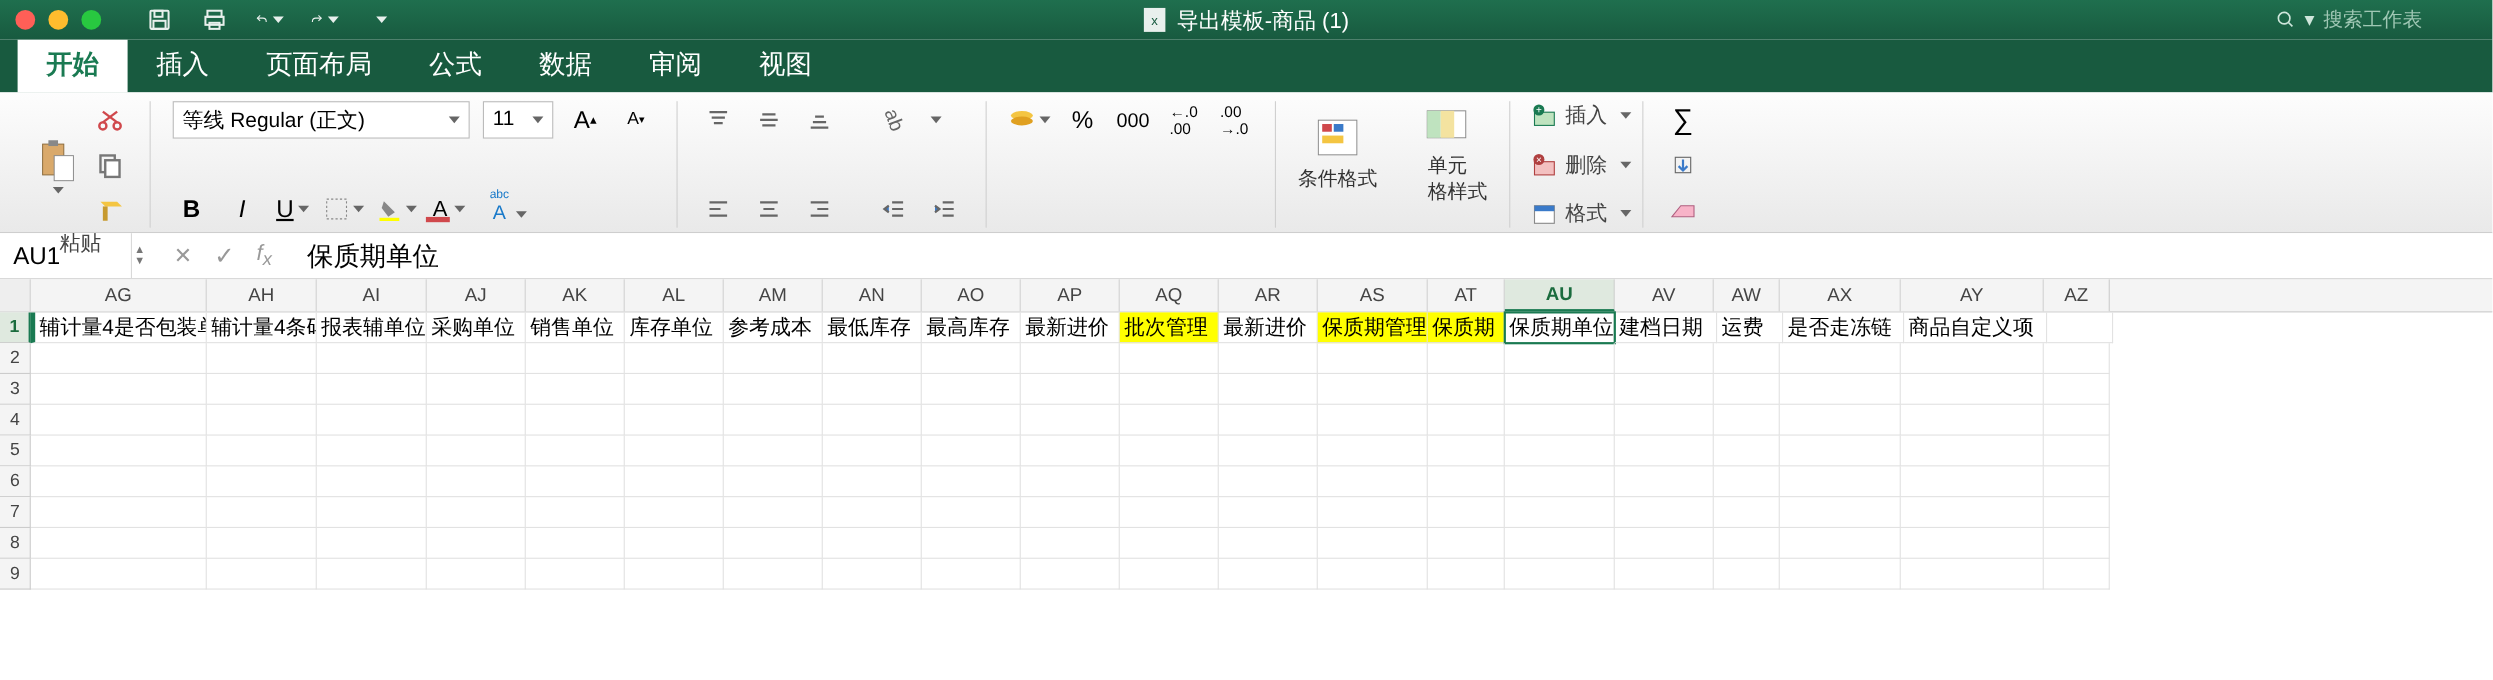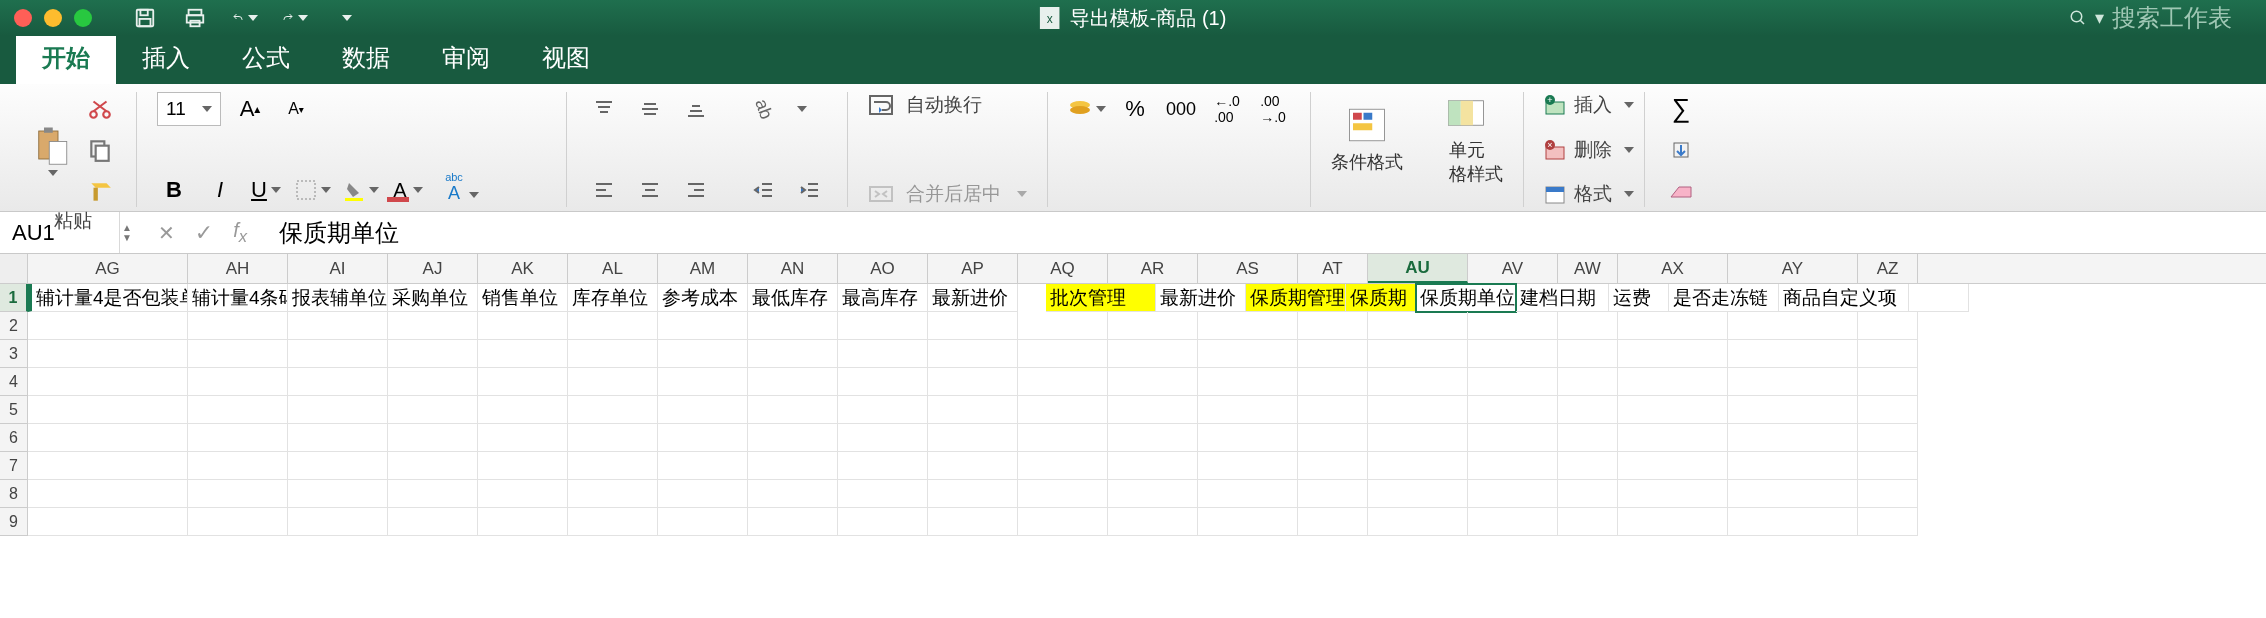--- a/index.html
+++ b/index.html
@@ -7,21 +7,21 @@
 
 
 .titlebar { height: 36px; background: linear-gradient(#1f6f4e,#185a3f); display: flex; align-items: center; color: #fff; font-size: 18px; position: relative; }
 .traffic { display: flex; gap: 12px; padding-left: 14px; align-items: center; }
 .tl { width: 18px; height: 18px; border-radius: 50%; }
 .tl.r{background:#ff5f57;} .tl.y{background:#febc2e;} .tl.g{background:#28c840;}
 .qat { display: flex; gap: 24px; margin-left: 40px; align-items: center; }
 .qat .qbtn { width:26px; height:26px; display:flex; align-items:center; justify-content:center; opacity:.9;}
 .titlecenter { position:absolute; left:50%; transform:translateX(-50%); display:flex; align-items:center; gap:10px; font-size:20px;}
 .searchwrap { position:absolute; right:14px; display:flex; align-items:center; gap:8px; color:#cfe6db; font-size:18px;}
-.searchwrap input { background:transparent; border:none; color:#cfe6db; font-size:24px; width:140px;}
+.searchwrap input { background:transparent; border:none; color:#cfe6db; font-size:18px; width:140px;}
 .searchwrap input::placeholder{color:#9fc7b4;}
 
 
 .tabsrow { height: 48px; background:#185a3f; display:flex; align-items:flex-end; padding-left:16px; gap:0;}
 .tab { padding: 10px 26px 10px; color:#fff; font-size:24px; cursor:pointer;}
 .tab.active { background:#fff; color:#1a7a52; font-weight:700; border-radius:4px 4px 0 0;}
 
 
 .ribbon { height: 128px; background: linear-gradient(#fdfdfd,#e9e9e9); border-bottom:1px solid #c9c9c9; display:flex; align-items:stretch; padding: 8px 6px 4px 10px; gap: 0;}
 .group { display:flex; flex-direction:column; justify-content:space-between; padding: 0 20px; border-right:1px solid #d0d0d0; }
@@ -119,20 +119,21 @@
         <line x1="20" y1="20" x2="15" y2="15"></line>
       </svg>
     <span style="color:#cfe6db">▾</span>
     <input placeholder="搜索工作表" style="">
   </div>
 </div>
 
 <div class="tabsrow" id="tabsrow">
     <div class="tab active">开始</div>
     <div class="tab">插入</div>
+    <div class="tab">页面布局</div>
     <div class="tab">公式</div>
     <div class="tab">数据</div>
     <div class="tab">审阅</div>
     <div class="tab">视图</div>
   </div>
 
 <div class="ribbon">
 
   <div class="group">
     <div class="grow">
@@ -165,20 +166,24 @@
               <rect x="6" y="8" width="4" height="12" fill="#c79a2e"></rect>
             </svg>
           </div>
       </div>
     </div>
     <div class="lbl">粘贴</div>
   </div>
 
   <div class="group" style="min-width:430px;">
     <div class="grow">
+      <div class="combo fontname">
+          <span>等线 Regular (正文)</span>
+          <span class="dd"></span>
+        </div>
       <div class="combo fontsize">
           <span>11</span>
           <span class="dd"></span>
         </div>
       <div class="iconbtn" style="font-size:22px;">A<span style="font-size:12px">▴</span></div>
       <div class="iconbtn" style="font-size:16px;">A<span style="font-size:10px">▾</span></div>
     </div>
     <div class="grow">
       <div class="iconbtn" style="font-weight:900;font-size:22px;">B</div>
       <div class="iconbtn" style="font-style:italic;font-size:22px;">I</div>
@@ -274,39 +279,20 @@
           <svg width="22" height="22" stroke="#666" stroke-width="2">
             <line x1="9" y1="5" x2="19" y2="5"></line>
             <line x1="9" y1="11" x2="19" y2="11"></line>
             <line x1="9" y1="17" x2="19" y2="17"></line>
             <path d="M2 8 L6 11 L2 14" fill="#3a7ac9"></path>
           </svg>
         </div>
     </div>
   </div>
 
-  <div class="group">
-    <div class="grow">
-      <svg width="26" height="26" stroke="#666" stroke-width="2" fill="none">
-          <rect x="2" y="4" width="22" height="18"></rect>
-          <path d="M6 10 h12 a4 4 0 0 1 0 8 h-4"></path>
-          <path d="M11 15 l3 3 l-3 3" fill="#3a7ac9" stroke="none"></path>
-        </svg>
-      <span class="lbl">自动换行</span>
-    </div>
-    <div class="grow" style="opacity:.5;">
-      <svg width="26" height="26" stroke="#999" stroke-width="2" fill="none">
-          <rect x="2" y="6" width="22" height="14"></rect>
-          <path d="M7 10 l4 3 l-4 3"></path>
-          <path d="M19 10 l-4 3 l4 3"></path>
-        </svg>
-      <span class="lbl">合并后居中</span>
-        <span class="dd"></span>
-    </div>
-  </div>
 
   <div class="group">
     <div class="grow">
       <div class="iconbtn">
           <svg width="24" height="20">
             <ellipse cx="12" cy="6" rx="10" ry="4" fill="#f4c542"></ellipse>
             <ellipse cx="12" cy="11" rx="10" ry="4" fill="#e0a020"></ellipse>
           </svg>
           <span class="dd"></span>
         </div>
@@ -431,21 +417,21 @@
         <div class="cell borderL" style="width: 160px;">辅计量4是否包装单位</div>
         <div class="cell" style="width: 100px;">辅计量4条码</div>
         <div class="cell" style="width: 100px;">报表辅单位</div>
         <div class="cell" style="width: 90px;">采购单位</div>
         <div class="cell" style="width: 90px;">销售单位</div>
         <div class="cell" style="width: 90px;">库存单位</div>
         <div class="cell" style="width: 90px;">参考成本</div>
         <div class="cell" style="width: 90px;">最低库存</div>
         <div class="cell" style="width: 90px;">最高库存</div>
         <div class="cell" style="width: 90px;">最新进价</div>
-        <div class="cell hl" style="width: 110px; margin-left: 28px;">批次管理</div>
+        <div class="cell hl" style="width: 90px;">批次管理</div>
         <div class="cell" style="width: 90px;">最新进价</div>
         <div class="cell hl" style="width: 100px;">保质期管理</div>
         <div class="cell hl" style="width: 70px;">保质期</div>
         <div class="cell selcell" style="width: 100px;">保质期单位</div>
         <div class="cell" style="width: 93px;">建档日期</div>
         <div class="cell" style="width: 60px;">运费</div>
         <div class="cell" style="width: 110px;">是否走冻链</div>
         <div class="cell" style="width: 130px;">商品自定义项</div>
         <div class="cell" style="width: 60px;"></div>
       </div>

